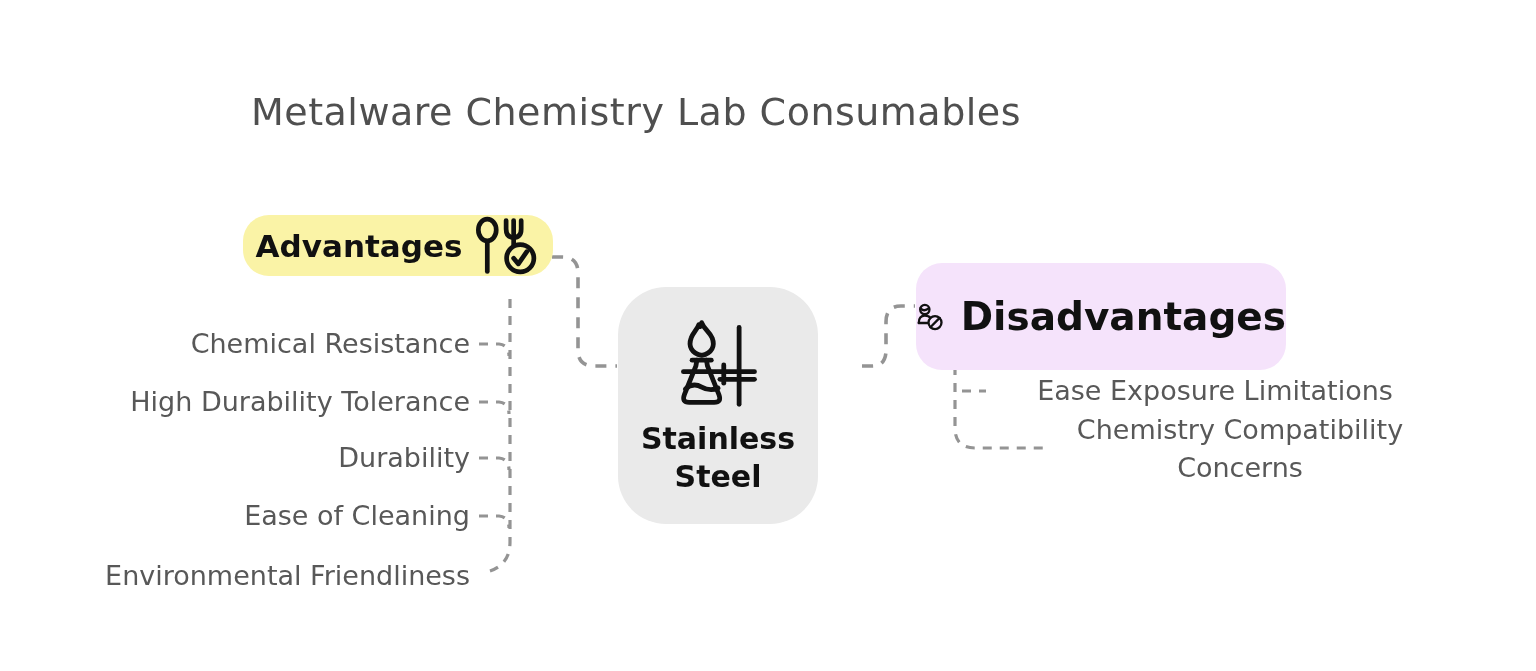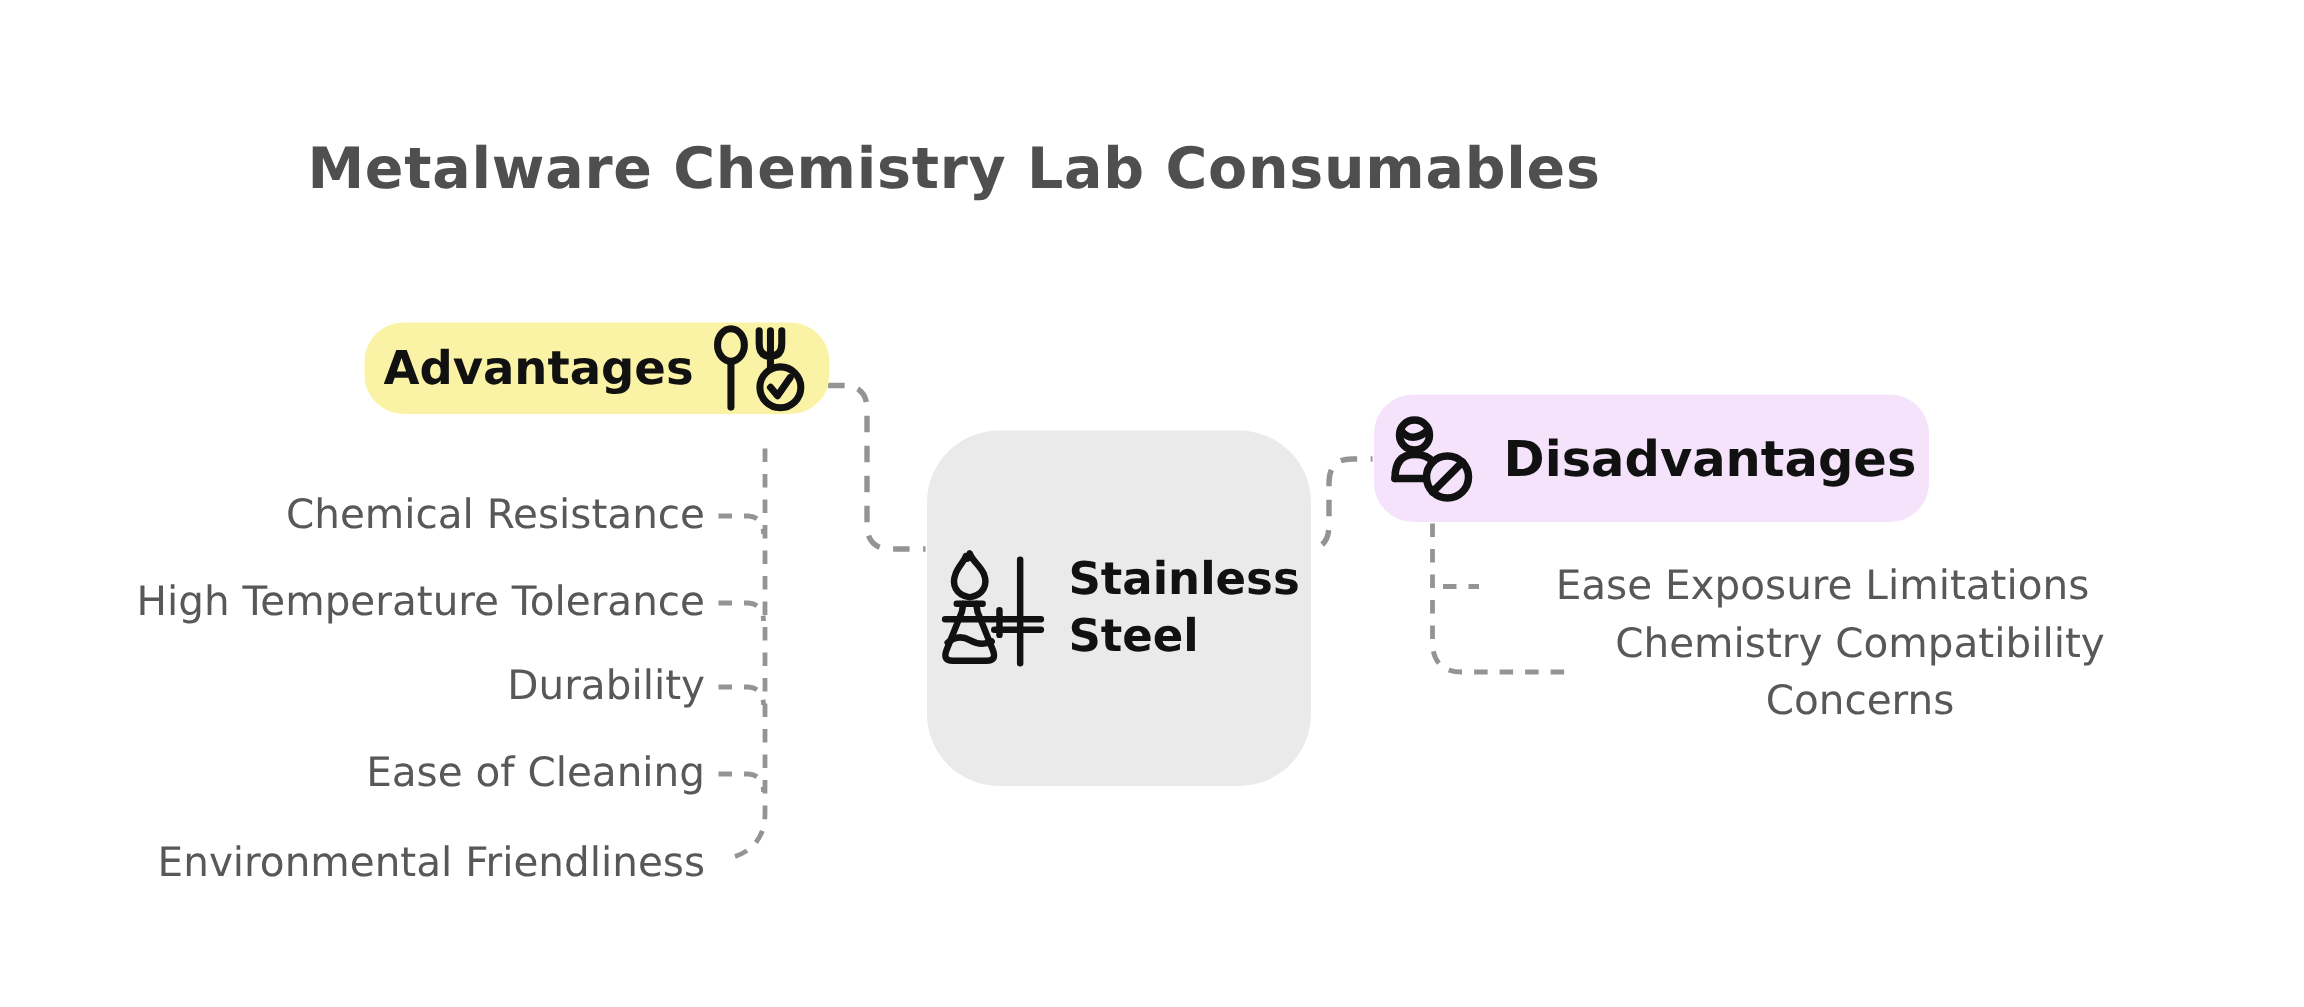--- a/index.html
+++ b/index.html
@@ -21,42 +21,42 @@
     overflow:hidden;
     font-family:"DejaVu Sans","Liberation Sans",sans-serif;
   }
   .connectors{position:absolute;left:0;top:0;width:1536px;height:671px;pointer-events:none;}
   .connectors path{fill:none;stroke:var(--connector);}
   .edge-main{stroke-width:3.6;stroke-dasharray:11 9;}
   .edge-branch{stroke-width:3.2;stroke-dasharray:9 8;}
   .title{
     position:absolute;left:0;top:90px;width:1272px;
     text-align:center;
-    font-size:38px;font-weight:bold;letter-spacing:.5px;
+    font-size:38px;font-weight:normal;letter-spacing:.5px;
     color:var(--title-text);
   }
   .node{
     position:absolute;display:flex;align-items:center;justify-content:center;
     color:var(--node-text);font-weight:bold;
   }
   .node-advantages{
     left:243px;top:215px;width:310px;height:61px;
     background:var(--advantages-bg);border-radius:26px;gap:14px;
     font-size:31px;
   }
   .node-disadvantages{
-    left:916px;top:263px;width:370px;height:85px;
+    left:916px;top:263px;width:370px;height:107px;
     background:var(--disadvantages-bg);border-radius:26px;gap:16px;
-    font-size:33px;
+    font-size:39px;
   }
   .node-center{
-    left:618px;top:287px;width:256px;height:237px;
+    left:618px;top:287px;width:200px;height:237px;
     background:var(--center-bg);border-radius:48px;
-    gap:8px;
-    font-size:30px;line-height:38px;
+    flex-direction:column;gap:8px;
+    font-size:30px;line-height:38px;text-align:center;
   }
   .node-center .label{width:180px;}
   .icon{display:block;color:var(--node-text);}
   .item{
     position:absolute;
     color:var(--item-text);
     font-size:27px;line-height:38px;
     white-space:nowrap;
   }
   .item-left{right:1066px;text-align:left;}
@@ -123,21 +123,21 @@
       <path d="M10,10 Q17,19 28,10"></path>
       <path d="M6,42 Q6,26 19,26 Q28,26 31,31"></path>
       <path d="M6,42 H25"></path>
       <circle cx="41" cy="41" r="14"></circle>
       <path d="M31,51 L51,31"></path>
     </svg>
     <span class="label">Disadvantages</span>
   </div>
 
   <div class="item item-left adv-0">Chemical Resistance</div>
-  <div class="item item-left adv-1">High Temperature Tolerance</div>
+  <div class="item item-left adv-1">High Durability Tolerance</div>
   <div class="item item-left adv-2">Durability</div>
   <div class="item item-left adv-3">Ease of Cleaning</div>
   <div class="item item-left adv-4">Environmental Friendliness</div>
 
   <div class="item item-right dis-0">Ease Exposure Limitations</div>
   <div class="item item-right item-wrap dis-1">Chemistry Compatibility Concerns</div>
 
 </div>
 
 </body></html>

